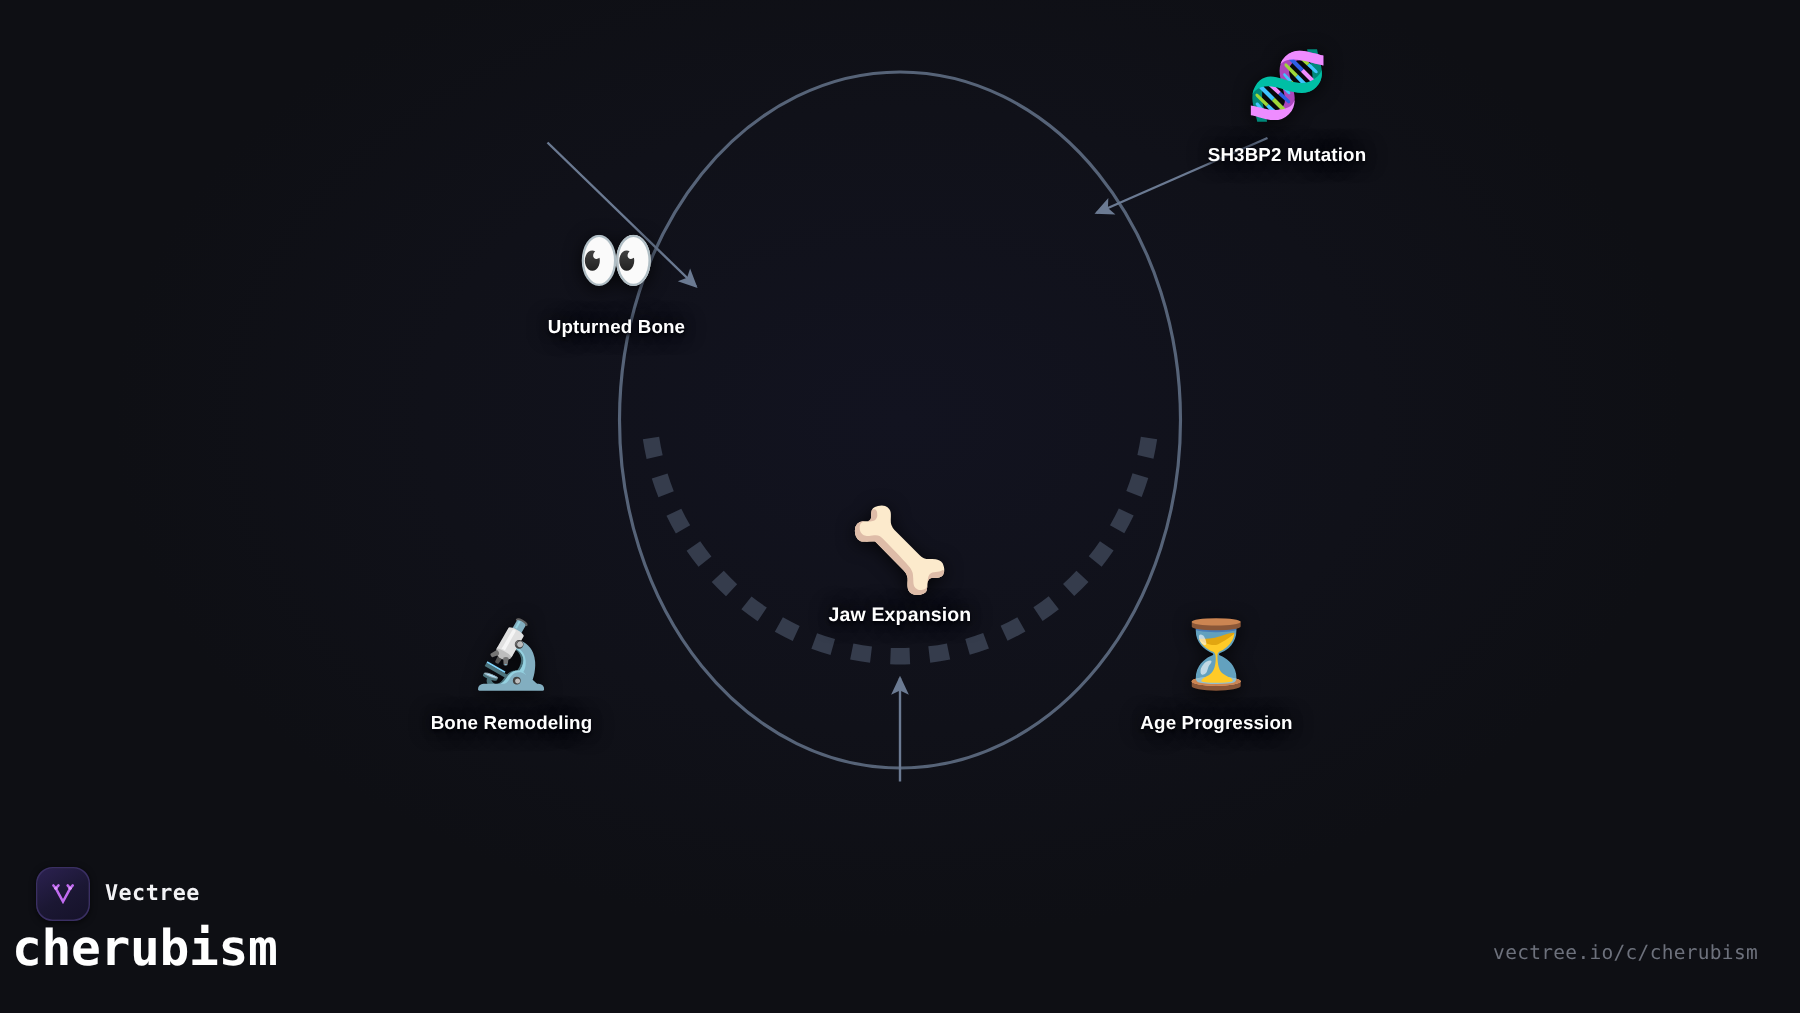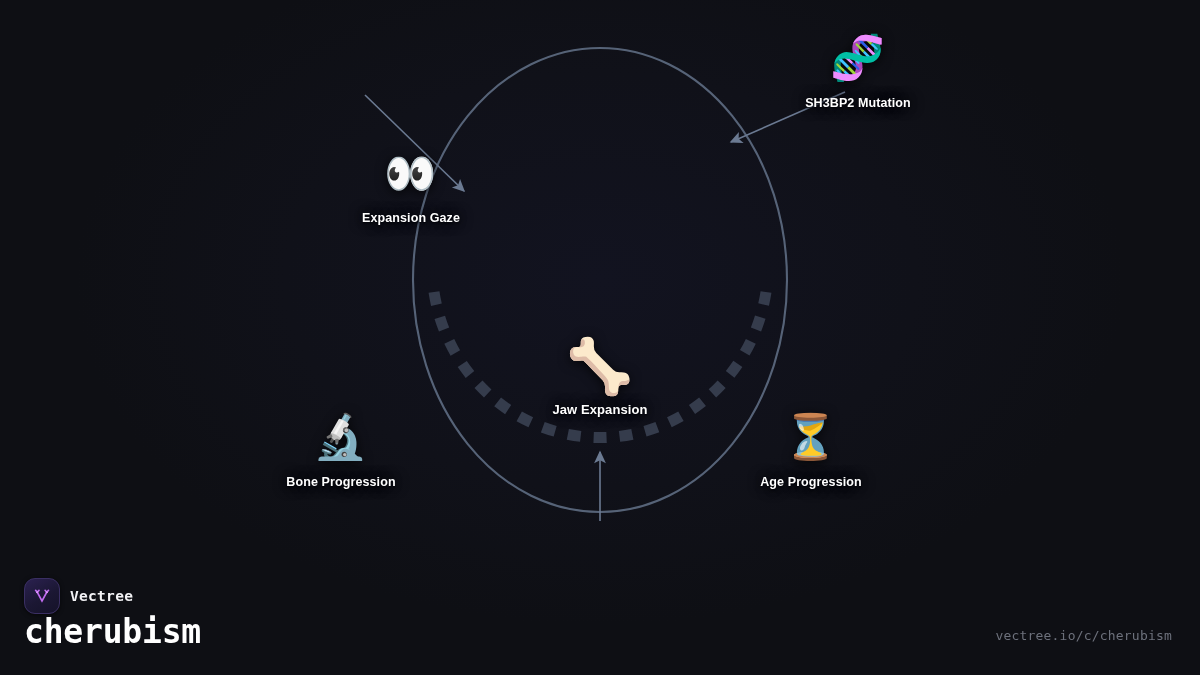--- a/index.html
+++ b/index.html
@@ -104,21 +104,21 @@
   }
   #brand-name {
     font-family: "DejaVu Sans Mono", monospace;
     font-size: 14.5px;
     font-weight: bold;
     color: #f2f2f5;
     letter-spacing: .3px;
   }
   #page-title {
     position: absolute;
-    left: 24px;
+    left: 8px;
     top: 52px;
     font-family: "DejaVu Sans Mono", monospace;
     font-size: 33px;
     font-weight: bold;
     color: #ffffff;
     letter-spacing: -0.2px;
     text-align: right;
   }
   #footer-url {
     position: absolute;
@@ -169,26 +169,26 @@
     <span class="label">Jaw Expansion</span>
   </div>
 
   <div class="node" id="node-mutation">
     <span class="emoji">🧬</span>
     <span class="label">SH3BP2 Mutation</span>
   </div>
 
   <div class="node" id="node-gaze">
     <span class="emoji">👀</span>
-    <span class="label">Expansion Gaze</span>
+    <span class="label">Upturned Bone</span>
   </div>
 
   <div class="node" id="node-remodeling">
     <span class="emoji">🔬</span>
-    <span class="label">Bone Progression</span>
+    <span class="label">Bone Remodeling</span>
   </div>
 
   <div class="node" id="node-age">
     <span class="emoji">⏳</span>
     <span class="label">Age Progression</span>
   </div>
 
   <div id="footer">
 
     <div id="brand">

